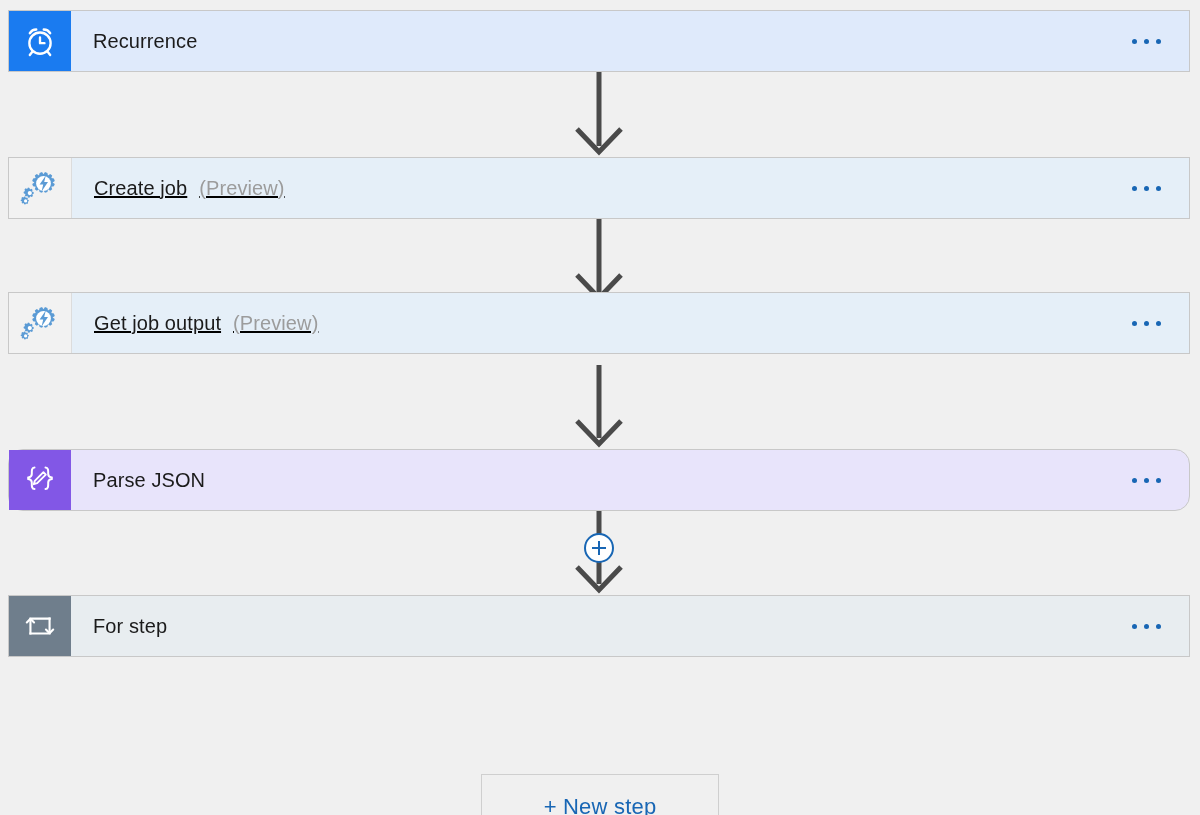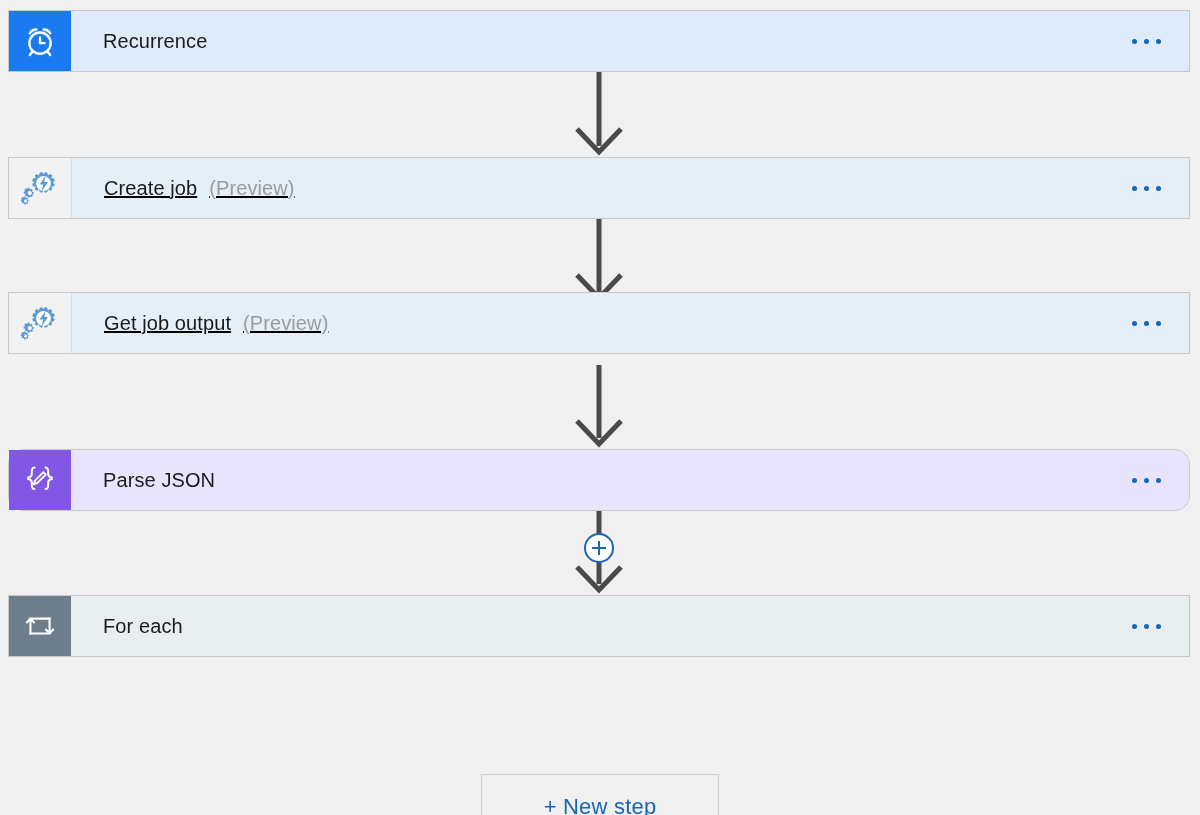--- a/index.html
+++ b/index.html
@@ -40,21 +40,21 @@
     width: 62px;
     min-width: 62px;
     display: flex;
     align-items: center;
     justify-content: center;
   }
   .card-title {
     flex: 1;
     display: flex;
     align-items: center;
-    padding-left: 32px;
+    padding-left: 22px;
     font-size: 20px;
     color: #1b1b1b;
     letter-spacing: .1px;
     white-space: nowrap;
   }
   .card-title .suffix {
     color: #9c9c9c;
     margin-left: 12px;
   }
   .card-menu {
@@ -287,21 +287,21 @@
   <div class="card foreach" style="top:595px">
     <div class="card-icon">
       <svg width="34" height="32" viewBox="0 0 32 30" aria-hidden="true">
         <path d="M7 22 V8 H25" fill="none" stroke="#ffffff" stroke-width="2" stroke-linecap="square"></path>
         <path d="M25 8 V22 H7" fill="none" stroke="#ffffff" stroke-width="2" stroke-linecap="square"></path>
         <polyline points="3.6,11.6 7,8.2 10.4,11.6" fill="none" stroke="#ffffff" stroke-width="2" stroke-linecap="round" stroke-linejoin="round"></polyline>
         <polyline points="21.6,18.4 25,21.8 28.4,18.4" fill="none" stroke="#ffffff" stroke-width="2" stroke-linecap="round" stroke-linejoin="round"></polyline>
       </svg>
     </div>
     <div class="card-title">
-      <span>For each</span>
+      <span>For step</span>
     </div>
     <div class="card-menu">
       <i></i>
       <i></i>
       <i></i>
     </div>
   </div>
 
   <div class="new-step">
     <span>+ New step</span>

